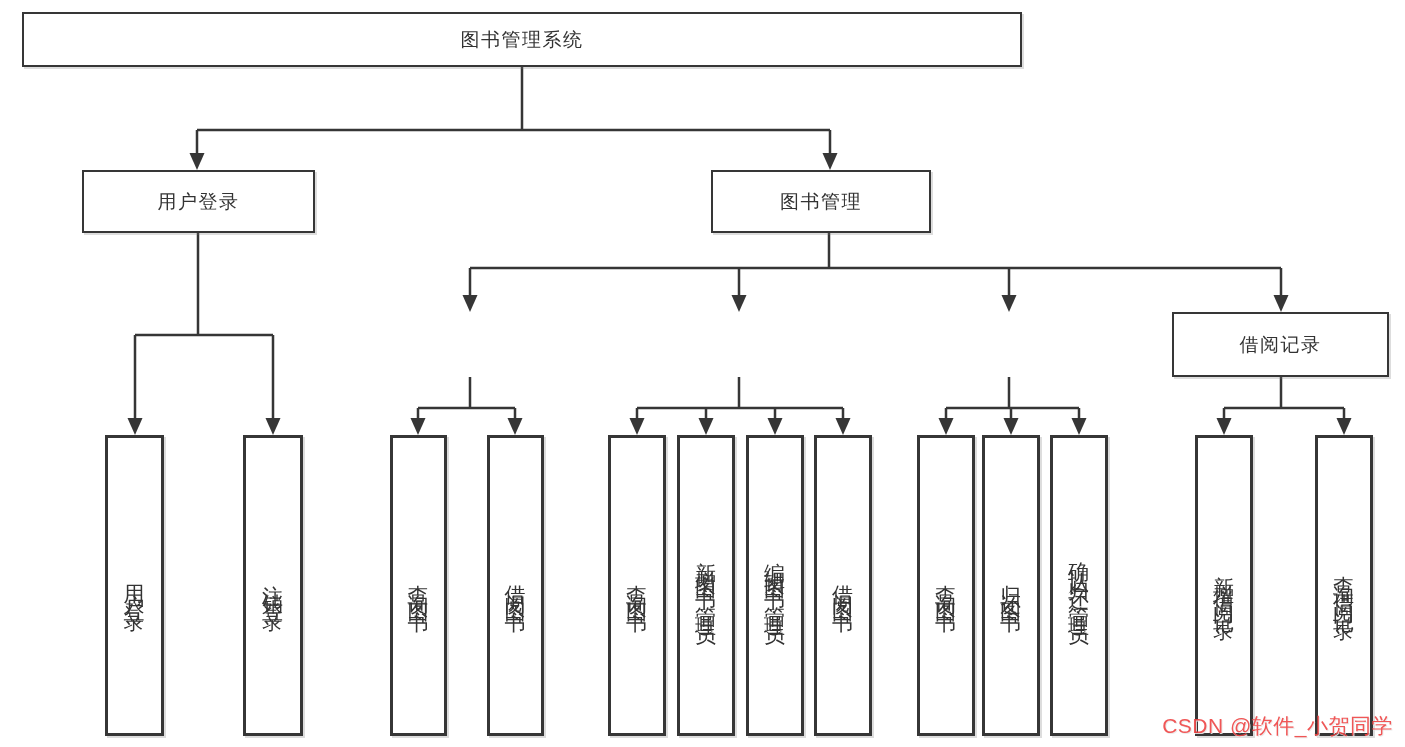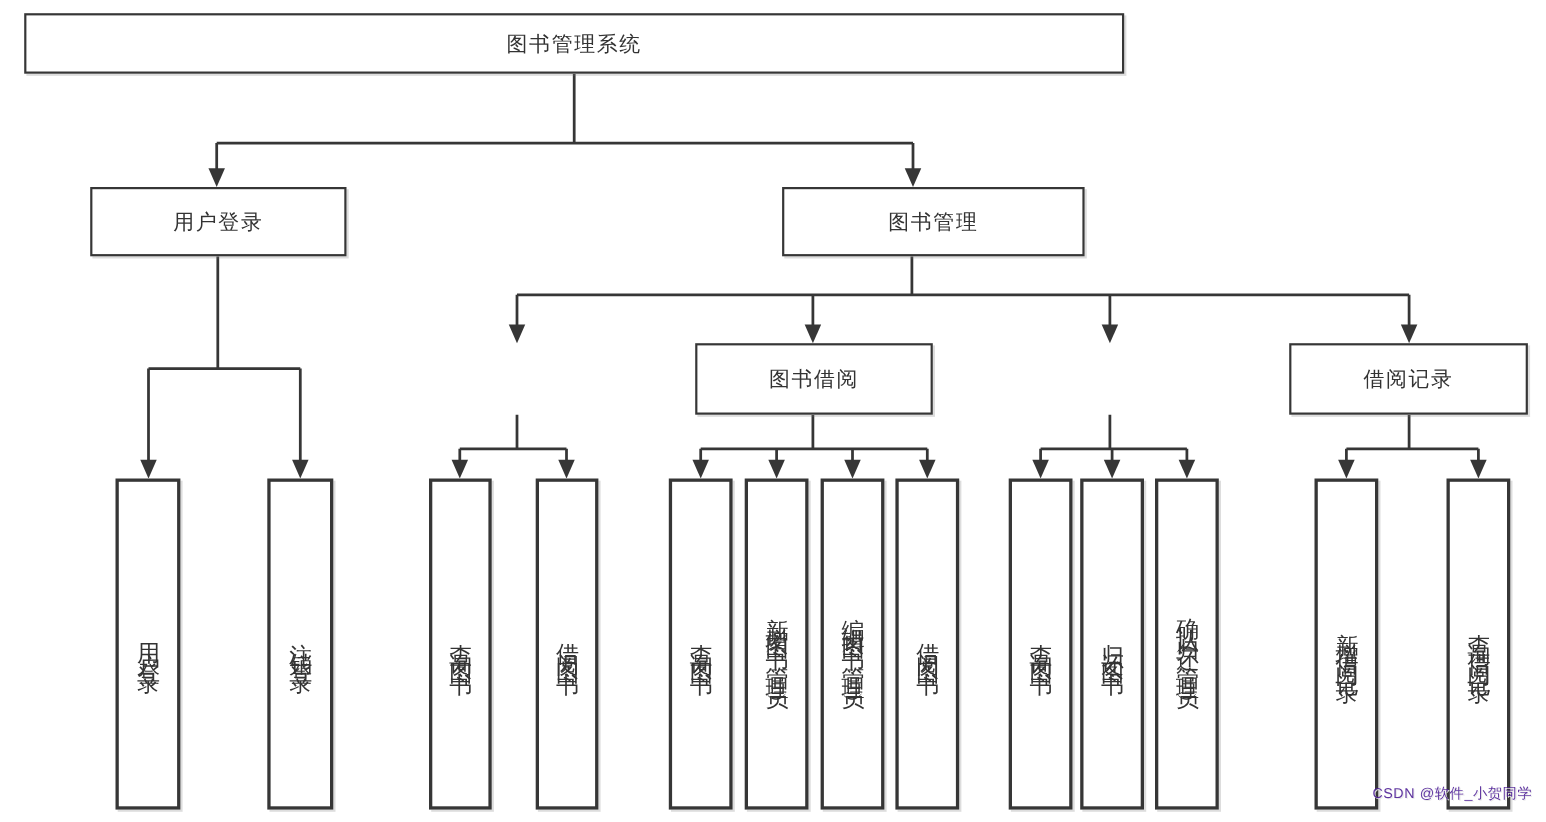--- a/index.html
+++ b/index.html
@@ -55,22 +55,22 @@
     font-size: 21px;
     color: #333333;
     letter-spacing: 9px;
     line-height: 1;
     white-space: nowrap;
   }
   .watermark {
     position: absolute;
     right: 12px;
     top: 712px;
-    font-size: 13px;
-    color: #4c1d95;
+    font-size: 21px;
+    color: #ef4444;
     opacity: 0.9;
     letter-spacing: 0.5px;
     z-index: 5;
     text-shadow: 1px 1px 0 #e9e9e9;
     white-space: nowrap;
   }
 </style>
 </head>
 <body>
 
@@ -109,27 +109,24 @@
     </g>
   </svg>
 
   <div class="hbox" style="left:22px;top:12px;width:1000px;height:55px">
     <span>图书管理系统</span>
   </div>
 
   <div class="hbox" style="left:82px;top:170px;width:233px;height:63px">
     <span>用户登录</span>
   </div>
-  <div class="hbox" style="left:711px;top:170px;width:275px;height:63px">
+  <div class="hbox" style="left:711px;top:170px;width:220px;height:63px">
     <span>图书管理</span>
   </div>
 
-  <div class="hbox" style="left:632px;top:312px;width:216px;height:65px">
-    <span>图书借阅</span>
-  </div>
   <div class="hbox" style="left:1172px;top:312px;width:217px;height:65px">
     <span>借阅记录</span>
   </div>
 
   <div class="vbox" style="left:105px;top:435px;width:59px;height:301px">
     <span>用户登录</span>
   </div>
   <div class="vbox" style="left:243px;top:435px;width:60px;height:301px">
     <span>注销登录</span>
   </div>

